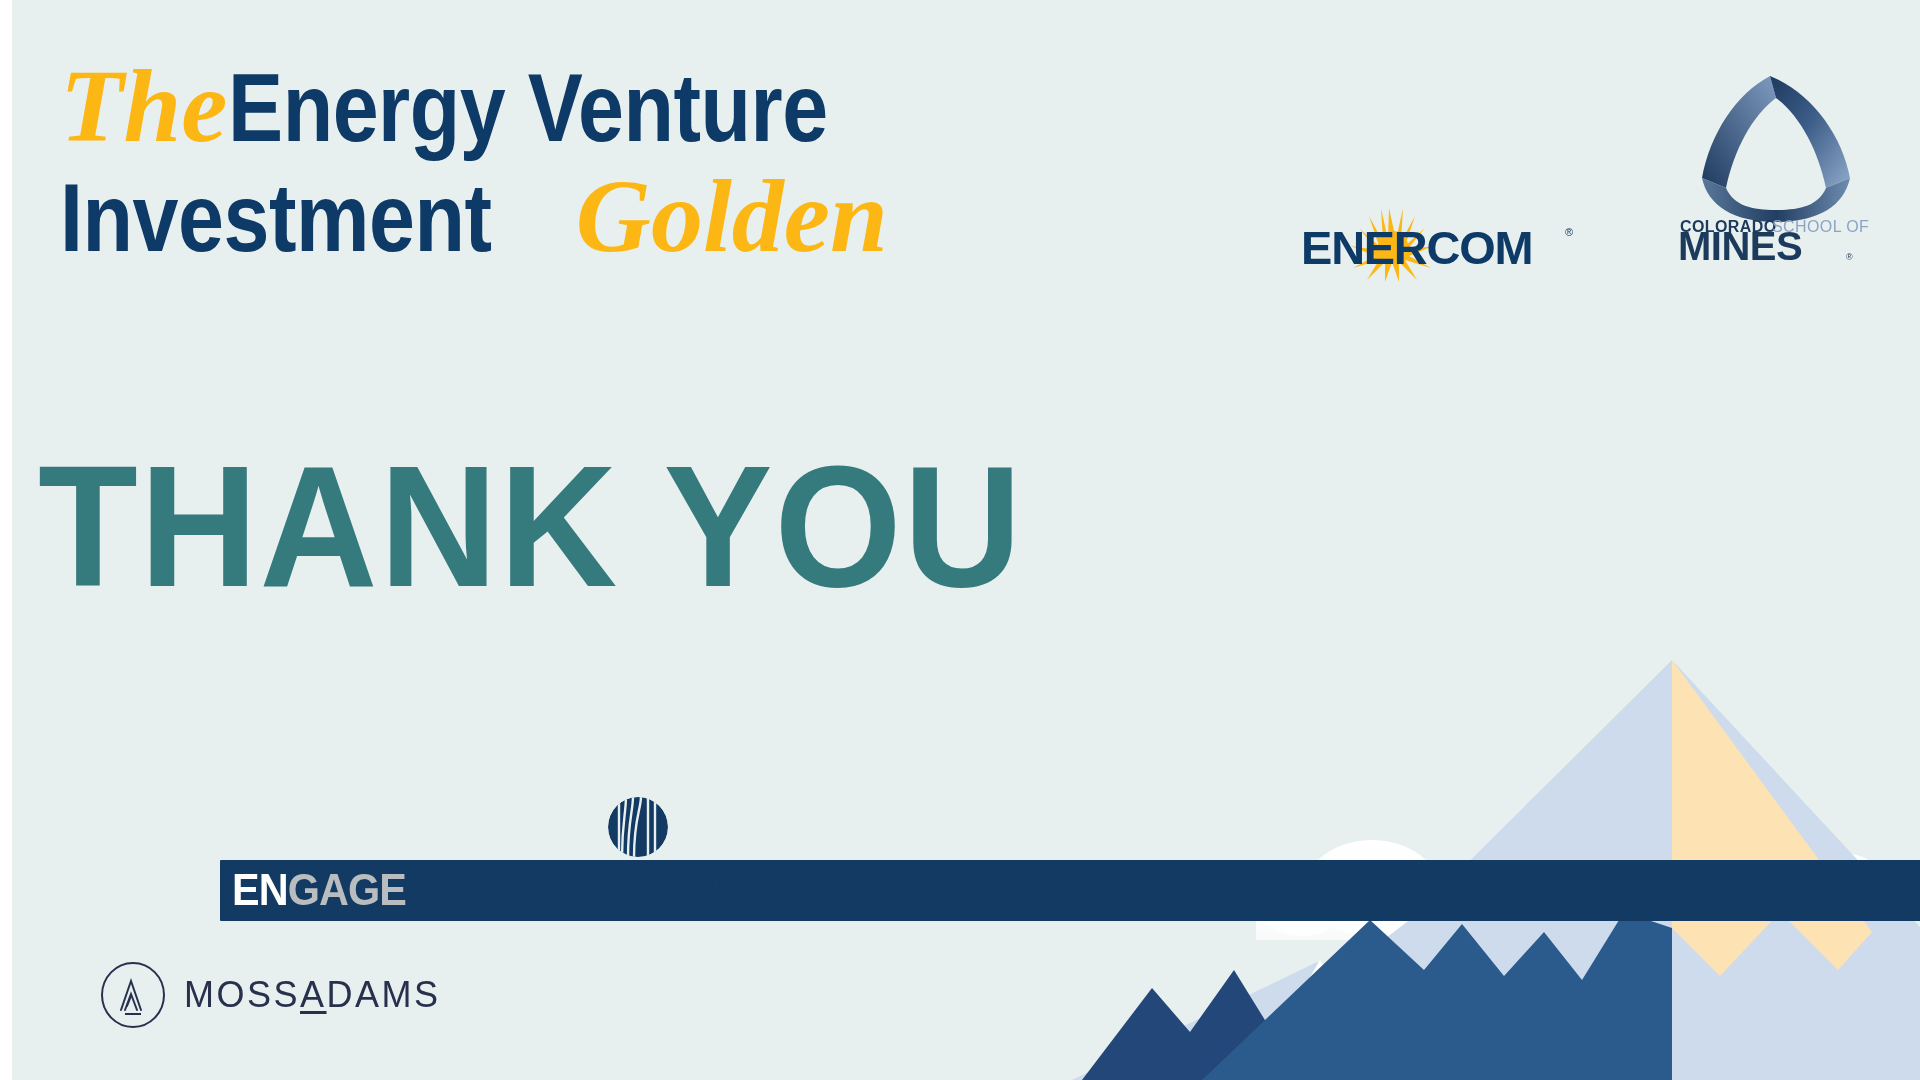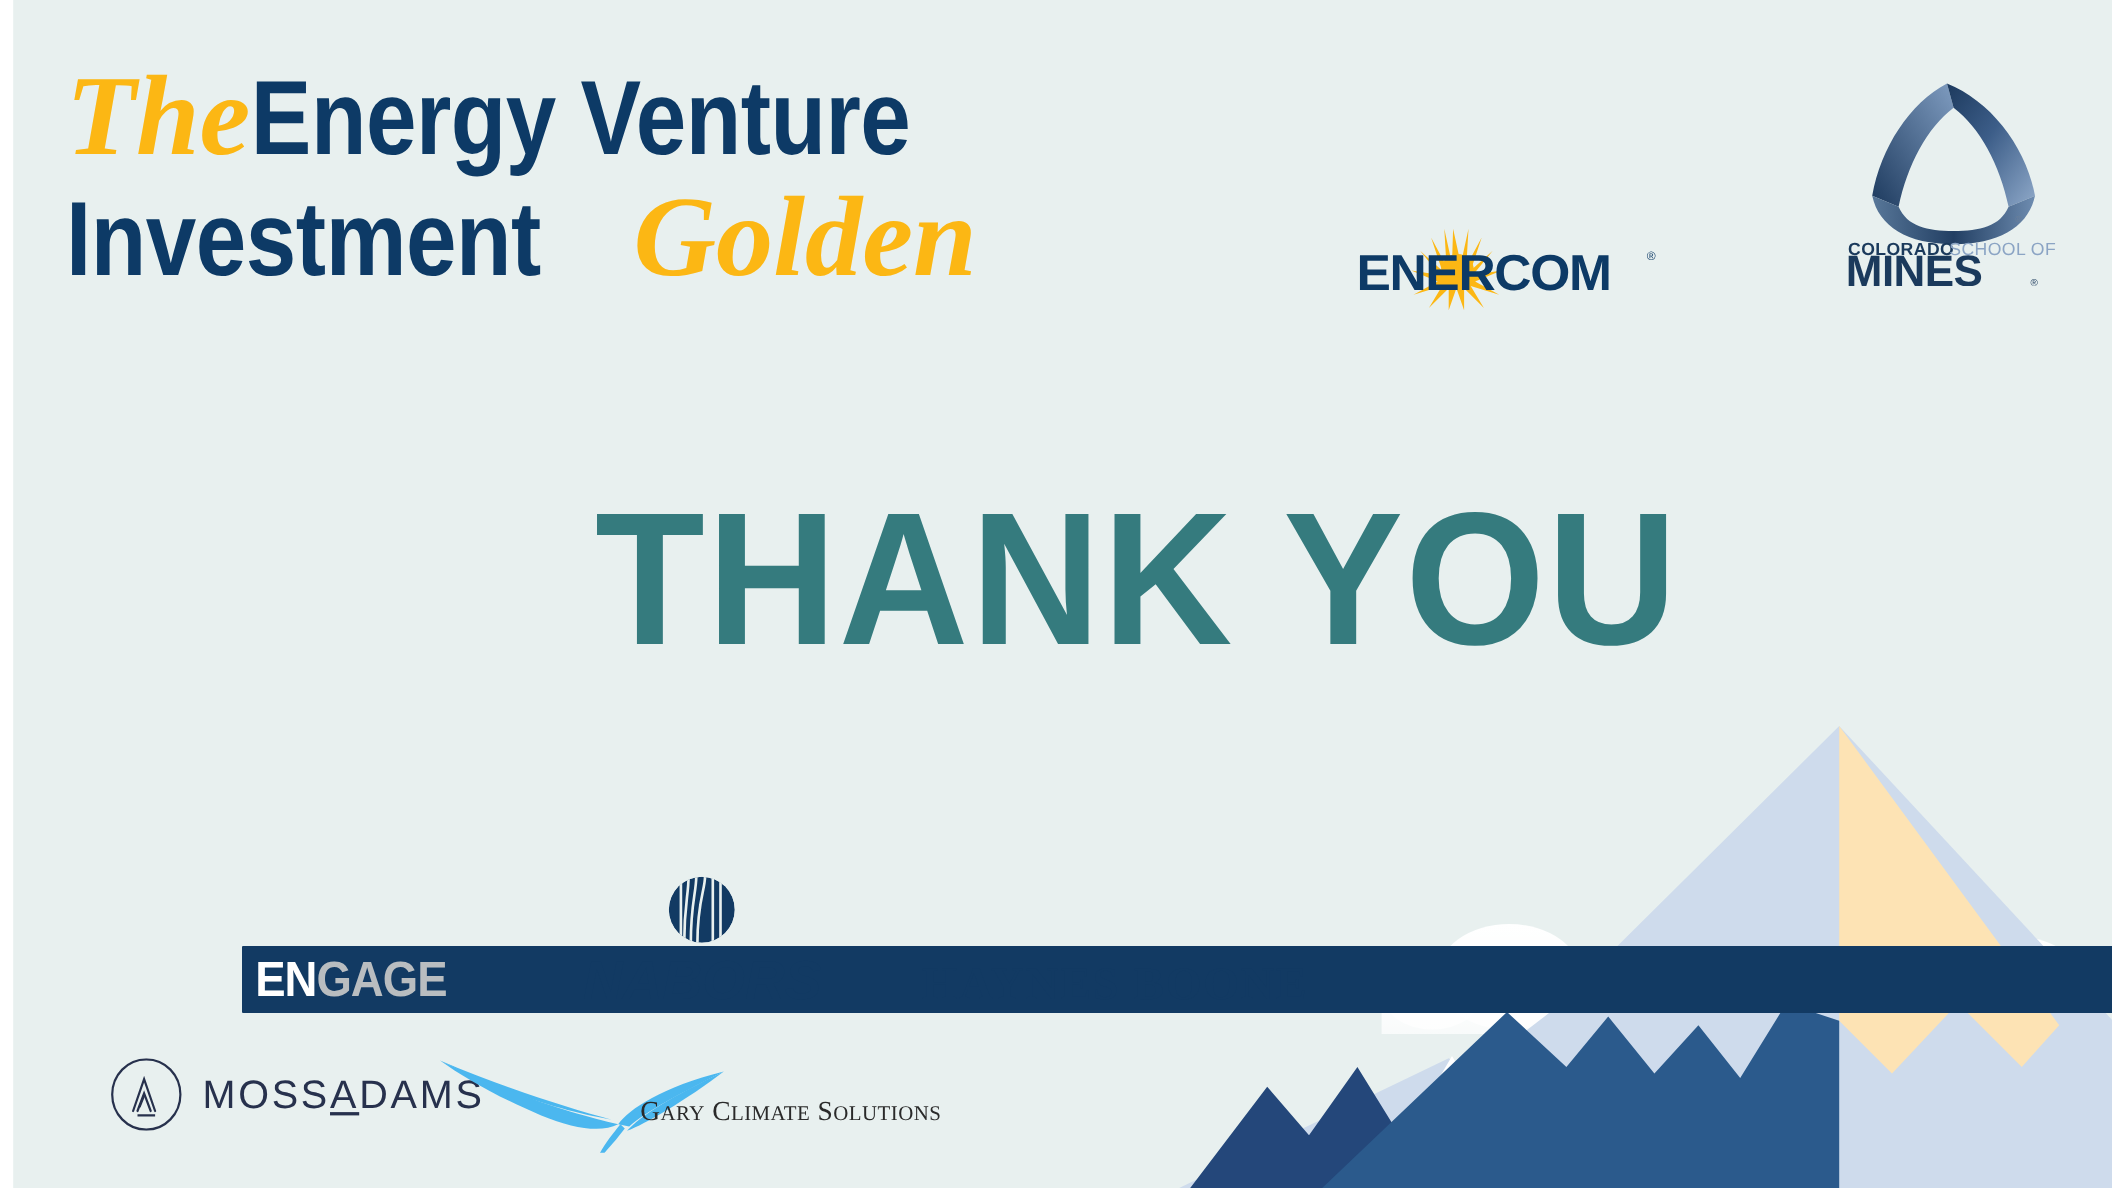--- a/index.html
+++ b/index.html
@@ -55,21 +55,21 @@
   }
   .line1 { font-size: 96px; }
   .line1 .t-gold-serif { font-size: 104px; }
   .line2 { font-size: 96px; margin-top: 2px; }
   .line2 .t-gold-serif { font-size: 104px; margin-left: 14px; }
   .squish { display: inline-block; transform: scaleX(0.86); transform-origin: left center; }
 
   
   .enercom {
     position: absolute;
-    left: 1217px;
+    left: 1285px;
     top: 206px;
     width: 280px;
     height: 76px;
   }
   .enercom svg { display:block; width: 280px; height: 76px; }
 
   
   .mines {
     position: absolute;
     left: 1652px;
@@ -78,21 +78,21 @@
     height: 200px;
   }
   .mines svg { display: block; width: 212px; height: 200px; }
 
   
   .thankyou {
     position: absolute;
     left: 0;
     top: 440px;
     width: 1540px;
-    text-align: right;
+    text-align: left;
     font-family: "Liberation Sans", sans-serif;
     font-weight: 700;
     font-size: 172px;
     letter-spacing: 2px;
     color: #357b7e;
     line-height: 1;
   }
   .thankyou .squeeze { display: inline-block; transform: scaleX(0.95); }
 
   
@@ -336,27 +336,15 @@
       <g stroke="#27314d" stroke-width="2" fill="none" stroke-linecap="round">
         <path d="M21 48 L31 19 L41 48"></path>
         <path d="M25 48 L31 32 L37 48"></path>
         <path d="M27 44 L31 34"></path>
       </g>
       <line x1="25" y1="52" x2="41" y2="52" stroke="#27314d" stroke-width="2"></line>
     </svg>
     <div class="ma-word"><span>MOSS</span><span class="ul">A</span><span>DAMS</span></div>
   </div>
 
-  <div class="sponsor gary">
-    <svg class="gary-svg" viewBox="0 0 320 96" xmlns="http://www.w3.org/2000/svg">
-      <g fill="#4bb7ef">
-        <path d="M4 12 C70 40 124 56 160 66 C128 60 74 48 4 12 Z"></path>
-        <path d="M4 12 C76 46 130 62 166 70 C150 78 126 74 96 62 C62 48 26 28 4 12 Z"></path>
-        <path d="M166 70 C176 56 206 36 262 22 C222 42 192 58 176 72 Z"></path>
-        <path d="M262 22 C216 44 186 62 174 76 C190 70 228 48 262 22 Z"></path>
-        <path d="M168 70 C160 80 150 92 146 104 C156 94 166 82 172 74 Z"></path>
-      </g>
-    </svg>
-    <div class="gary-word"><span>G</span><span class="sc">ARY</span>&nbsp;<span>C</span><span class="sc">LIMATE</span>&nbsp;<span>S</span><span class="sc">OLUTIONS</span></div>
-  </div>
 
 
 </div>
 
 </body></html>

